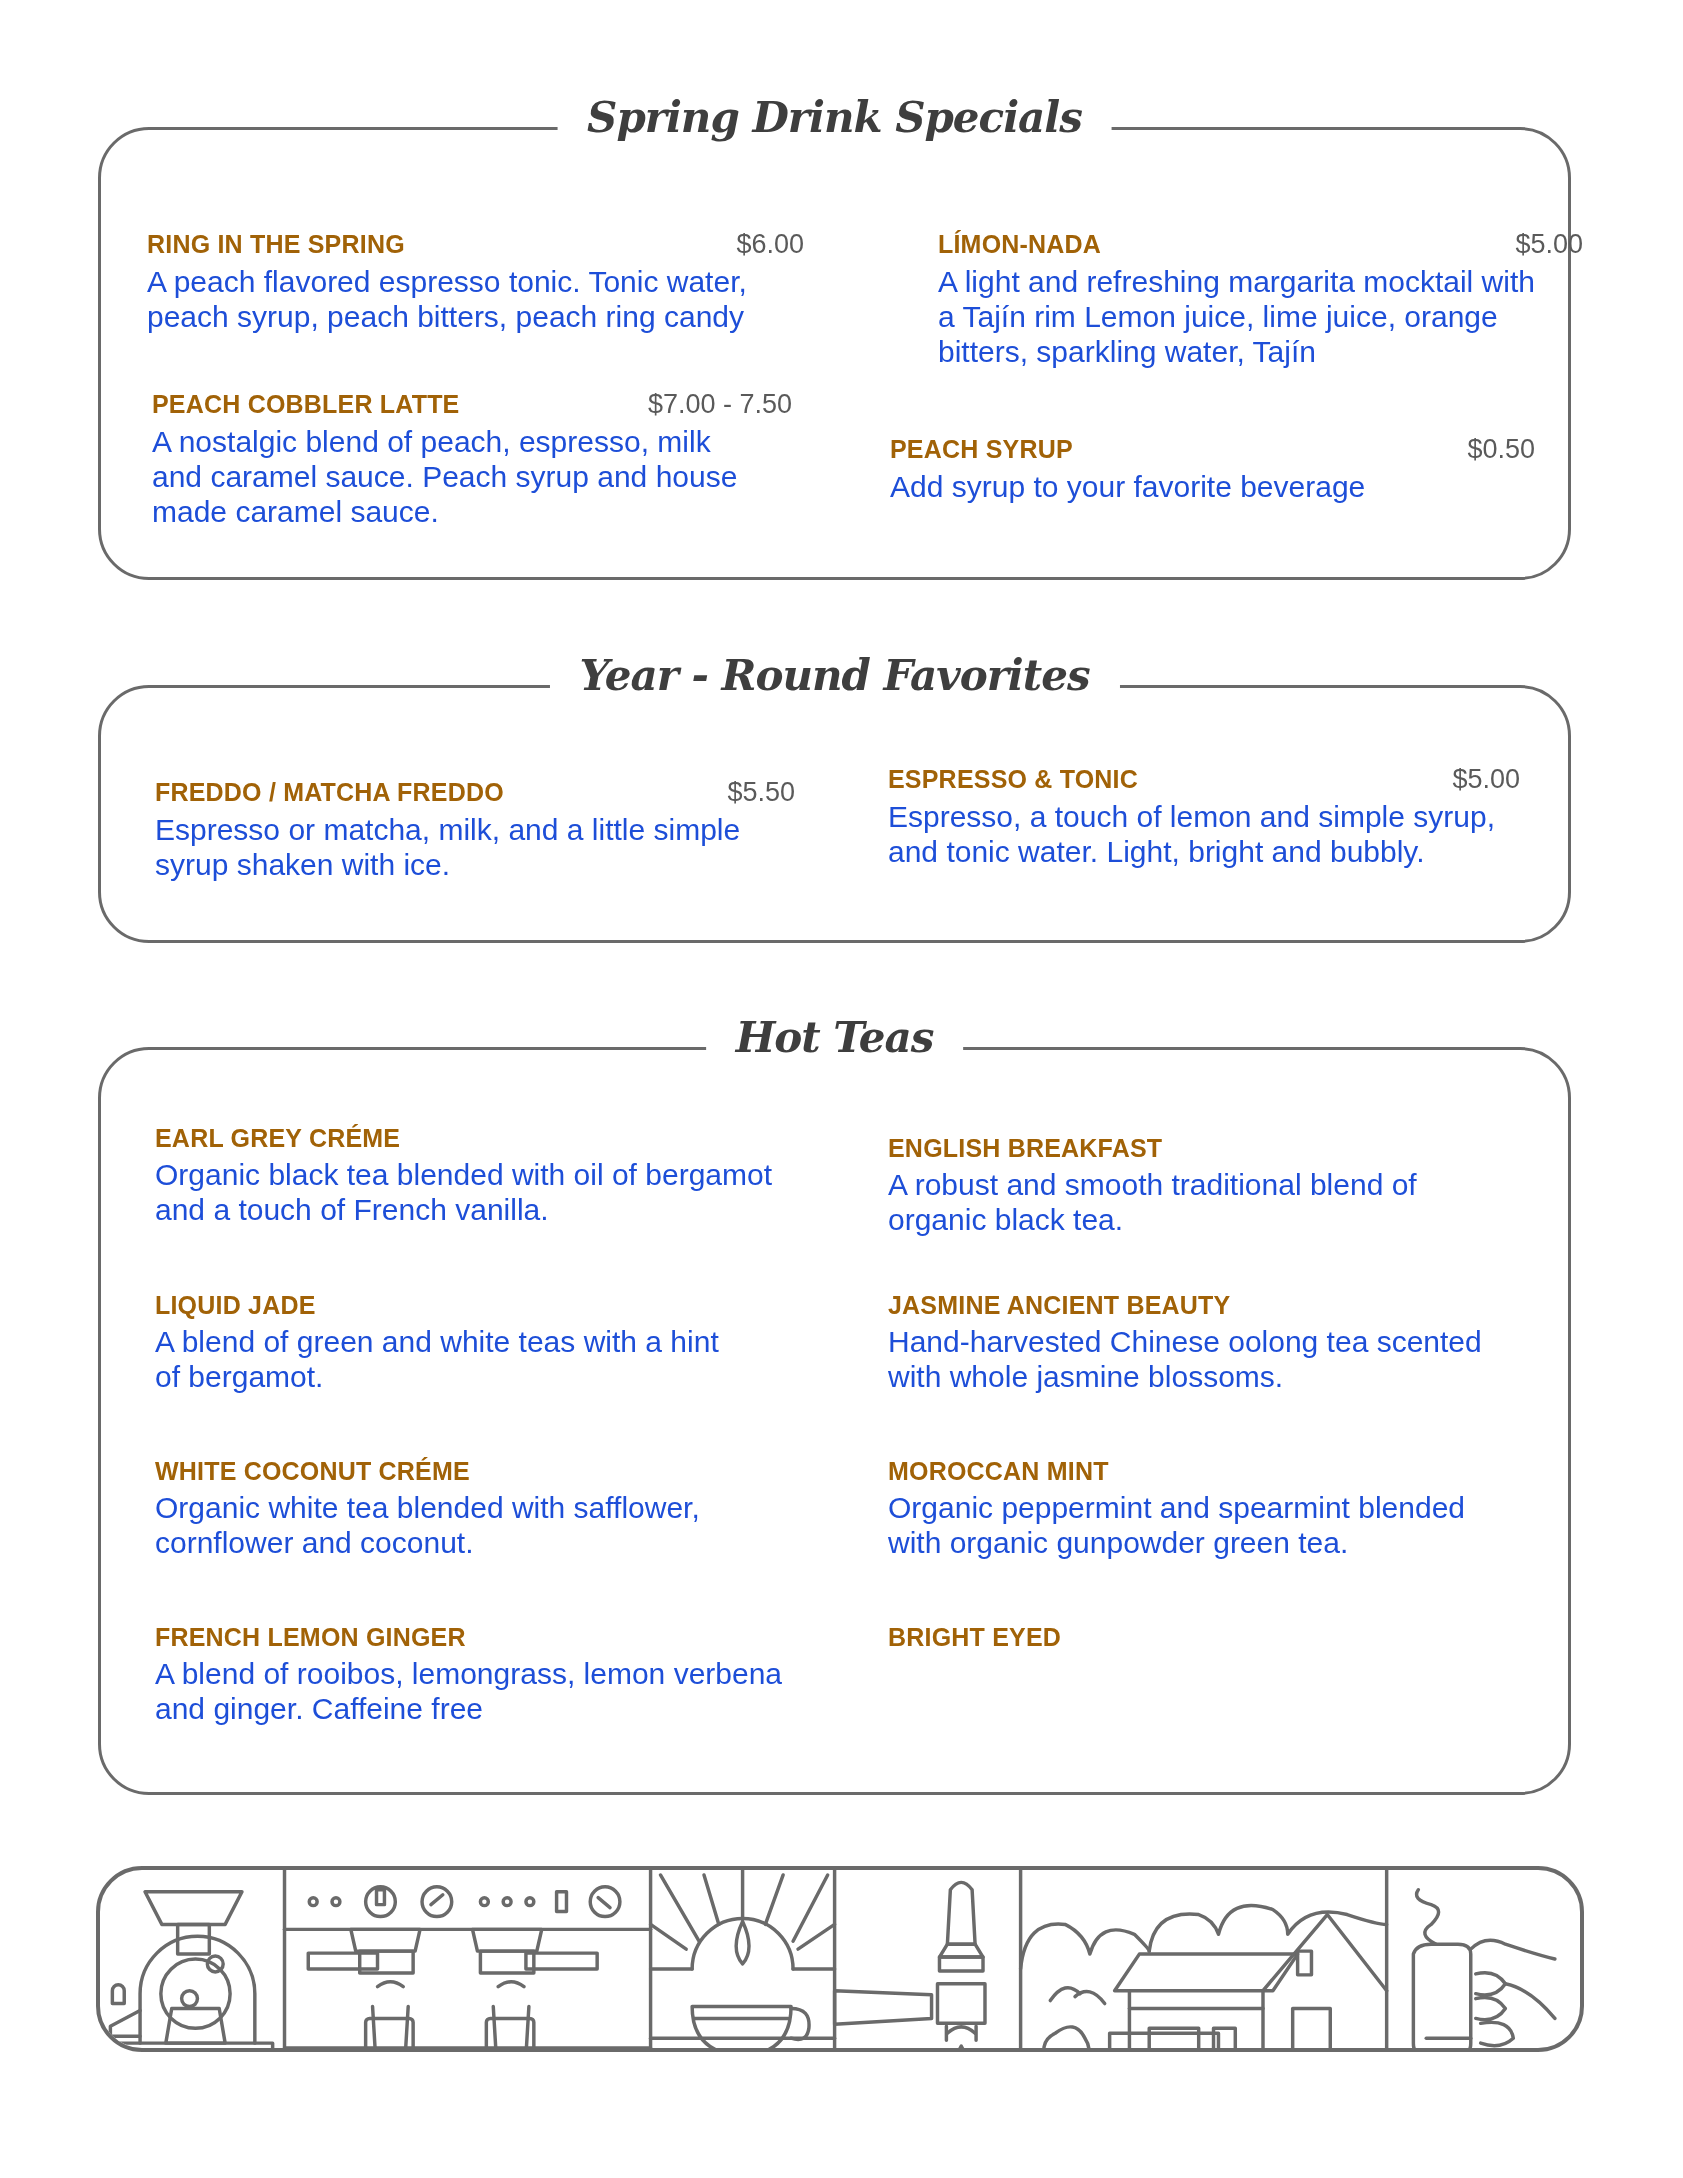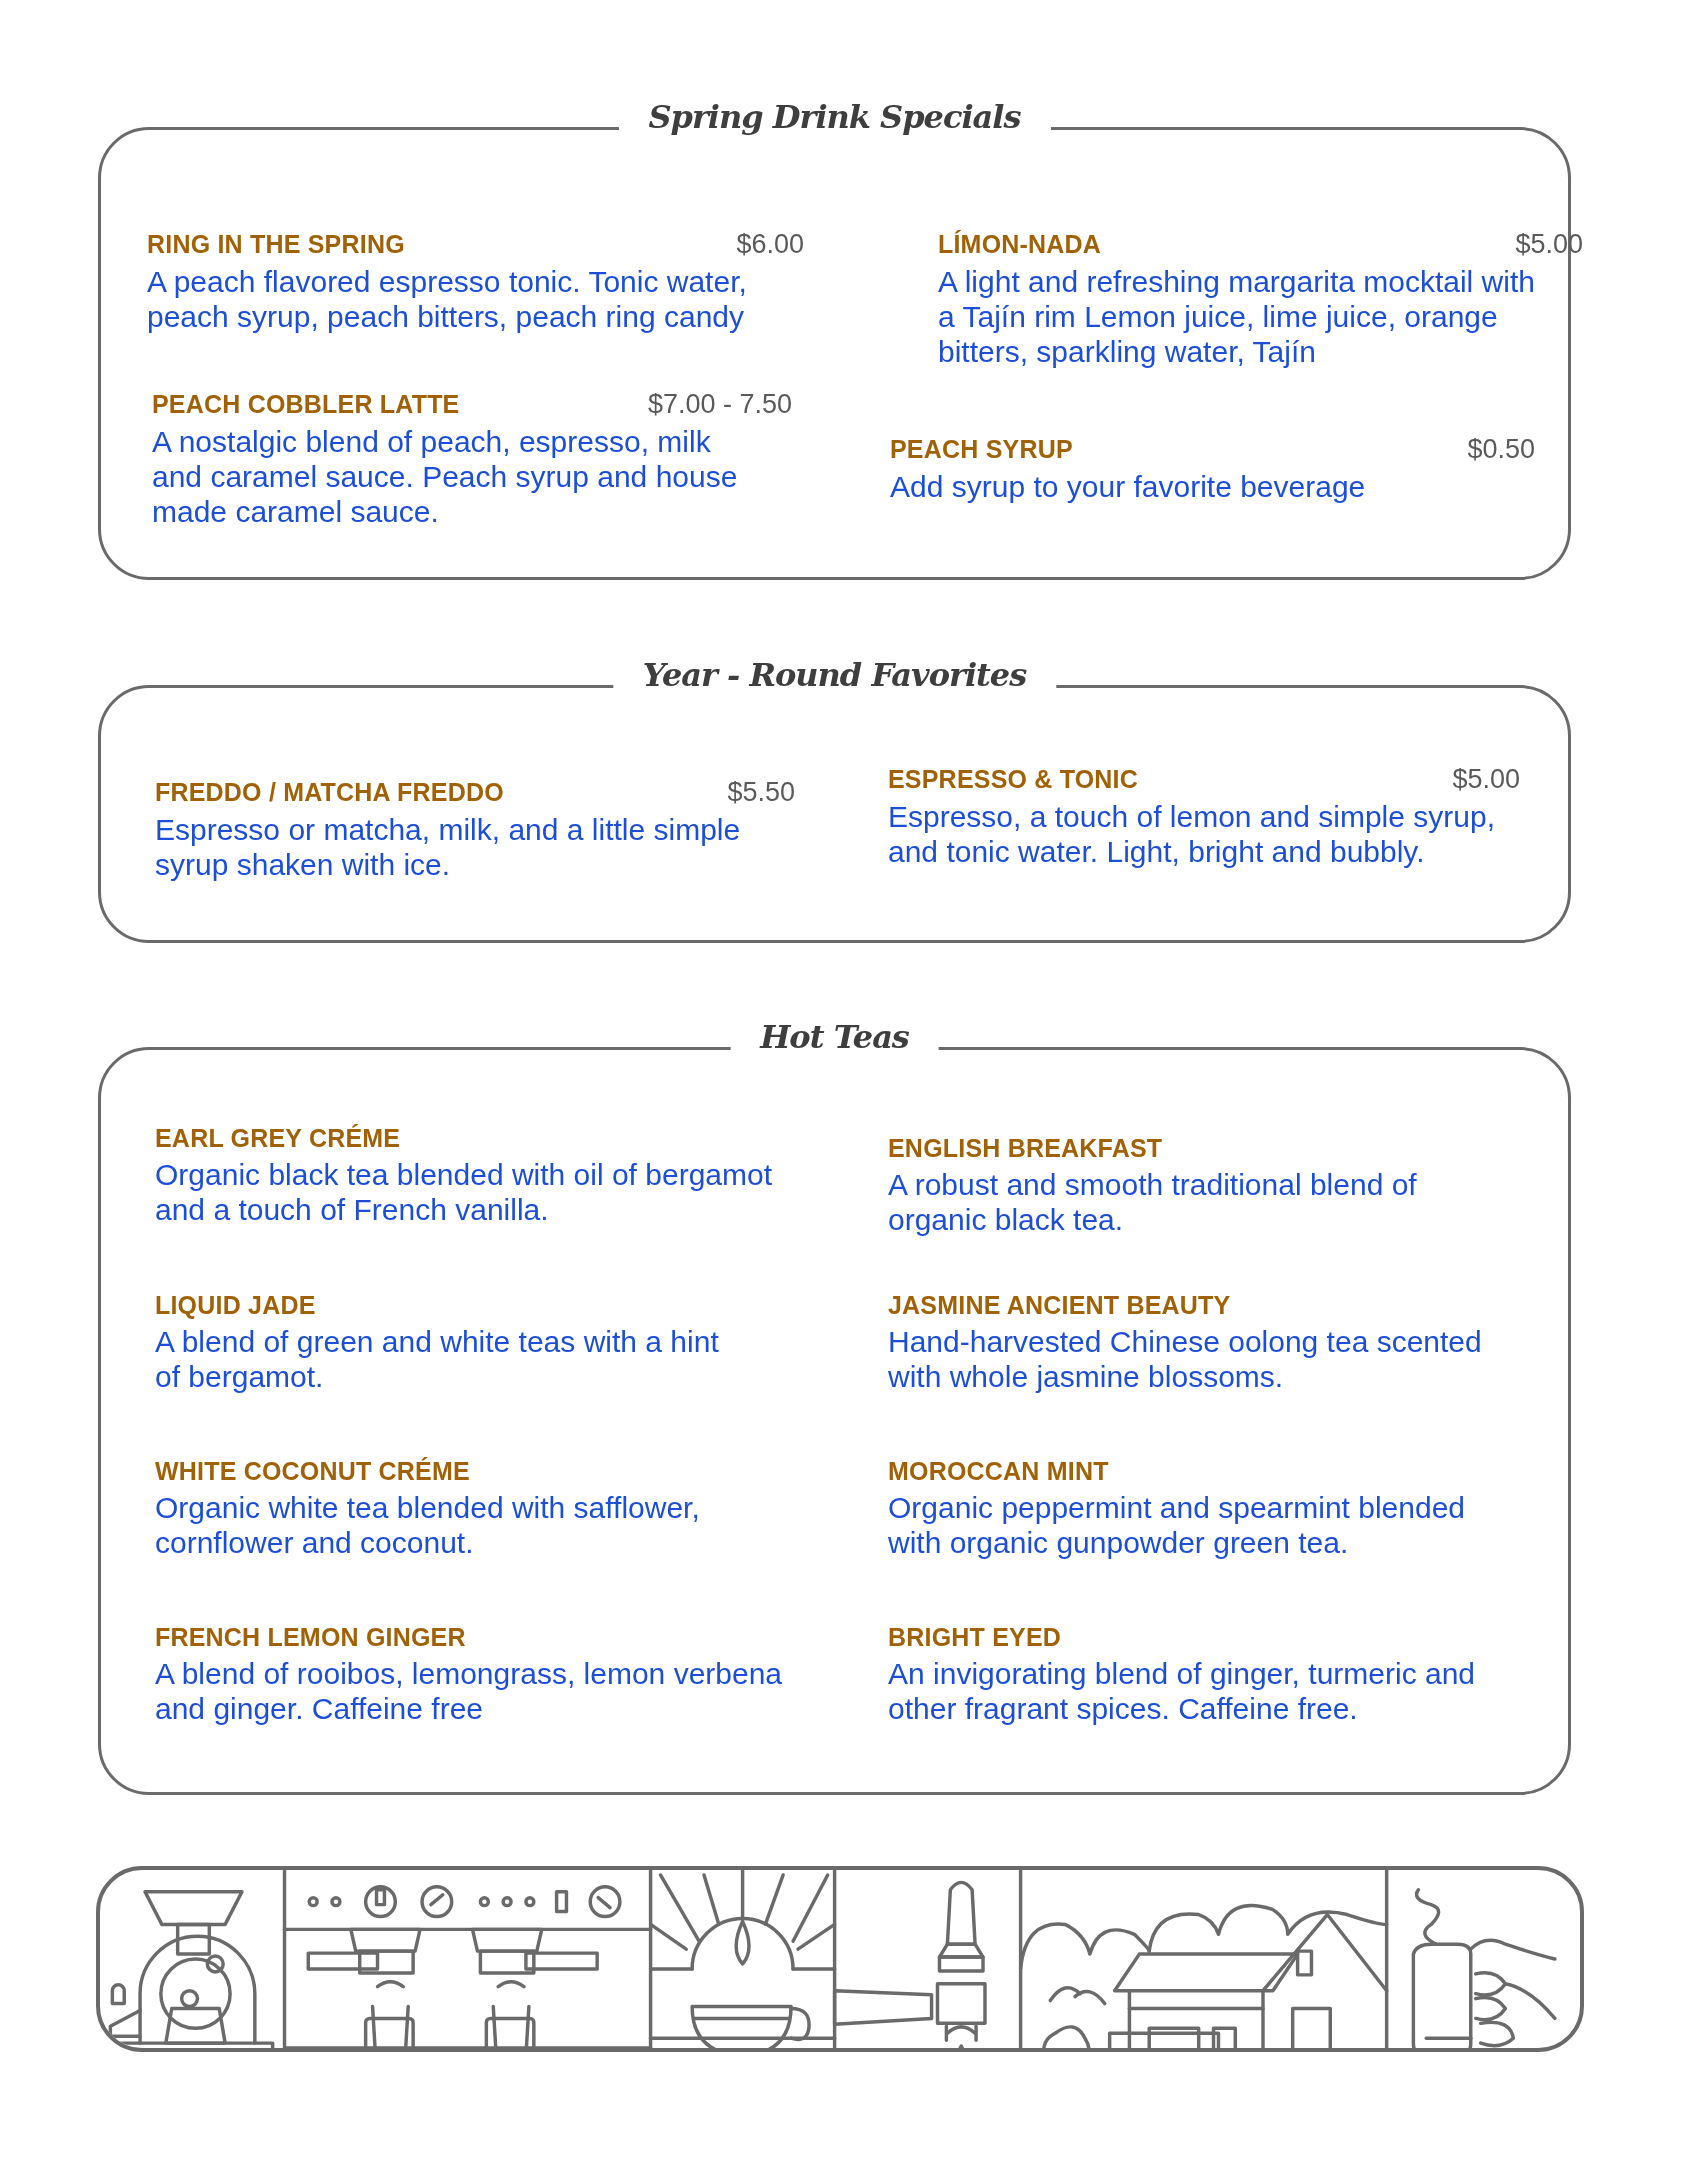--- a/index.html
+++ b/index.html
@@ -1,18 +1,18 @@
 <!DOCTYPE html>
 <html><head>
 <meta charset="utf-8">
 <style>
   html, body { margin:0; padding:0; background:#ffffff; }
   body { width:1683px; height:2178px; position:relative; overflow:hidden; font-family:"DejaVu Sans Condensed","DejaVu Sans", sans-serif; color:#3e3e3e; }
   .section { position:absolute; left:98px; width:1473px; border:3px solid #6a6a6a; border-radius:51px; box-sizing:border-box; }
-  .section-title { position:absolute; left:50%; transform:translateX(-50%); top:-44px; background:#fff; padding:0 30px; font-family:"DejaVu Serif", serif; font-style:italic; font-weight:bold; font-size:32px; color:#3e3e3e; white-space:nowrap; letter-spacing:-1px; line-height:63px; }
+  .section-title { position:absolute; left:50%; transform:translateX(-50%); top:-44px; background:#fff; padding:0 30px; font-family:"DejaVu Serif", serif; font-style:italic; font-weight:bold; font-size:42px; color:#3e3e3e; white-space:nowrap; letter-spacing:-1px; line-height:63px; }
   .item { position:absolute; width:661px; }
   .item-head { display:flex; justify-content:space-between; align-items:baseline; }
   .item-name { font-weight:bold; font-size:25px; color:#a16207; letter-spacing:0.2px; font-family:"Liberation Sans", sans-serif; }
   .item-price { font-size:27px; color:#5a5a5a; font-family:"Liberation Sans", sans-serif; }
   .item-desc { font-size:30px; line-height:35px; color:#1d4ed8; margin-top:4px; font-family:"Liberation Sans", sans-serif; }
   .footer { position:absolute; left:96px; top:1866px; width:1488px; height:186px; border:4px solid #6a6a6a; border-radius:46px; box-sizing:border-box; overflow:hidden; }
   .footer svg { position:absolute; left:0; top:0; }
 </style>
 </head>
 <body>
@@ -118,21 +118,20 @@
   <div class="item" style="left:54px; top:573px; width:634px;">
     <div class="item-head">
         <span class="item-name">FRENCH LEMON GINGER</span>
       </div>
     <div class="item-desc">A blend of rooibos, lemongrass, lemon verbena and ginger. Caffeine free</div>
   </div>
   <div class="item" style="left:787px; top:573px; width:644px;">
     <div class="item-head">
         <span class="item-name">BRIGHT EYED</span>
       </div>
-    <div class="item-desc">An invigorating blend of ginger, turmeric and other fragrant spices. Caffeine free.</div>
   </div>
 </div>
 
 <div class="footer">
   <svg width="1488" height="186" viewBox="0 0 1503 188" fill="none" stroke="#6a6a6a" stroke-width="3.5" stroke-linejoin="round" stroke-linecap="round">
 
     <g>
       <line x1="186" y1="0" x2="186" y2="188"></line>
       <line x1="556" y1="0" x2="556" y2="188"></line>
       <line x1="742" y1="0" x2="742" y2="188"></line>

